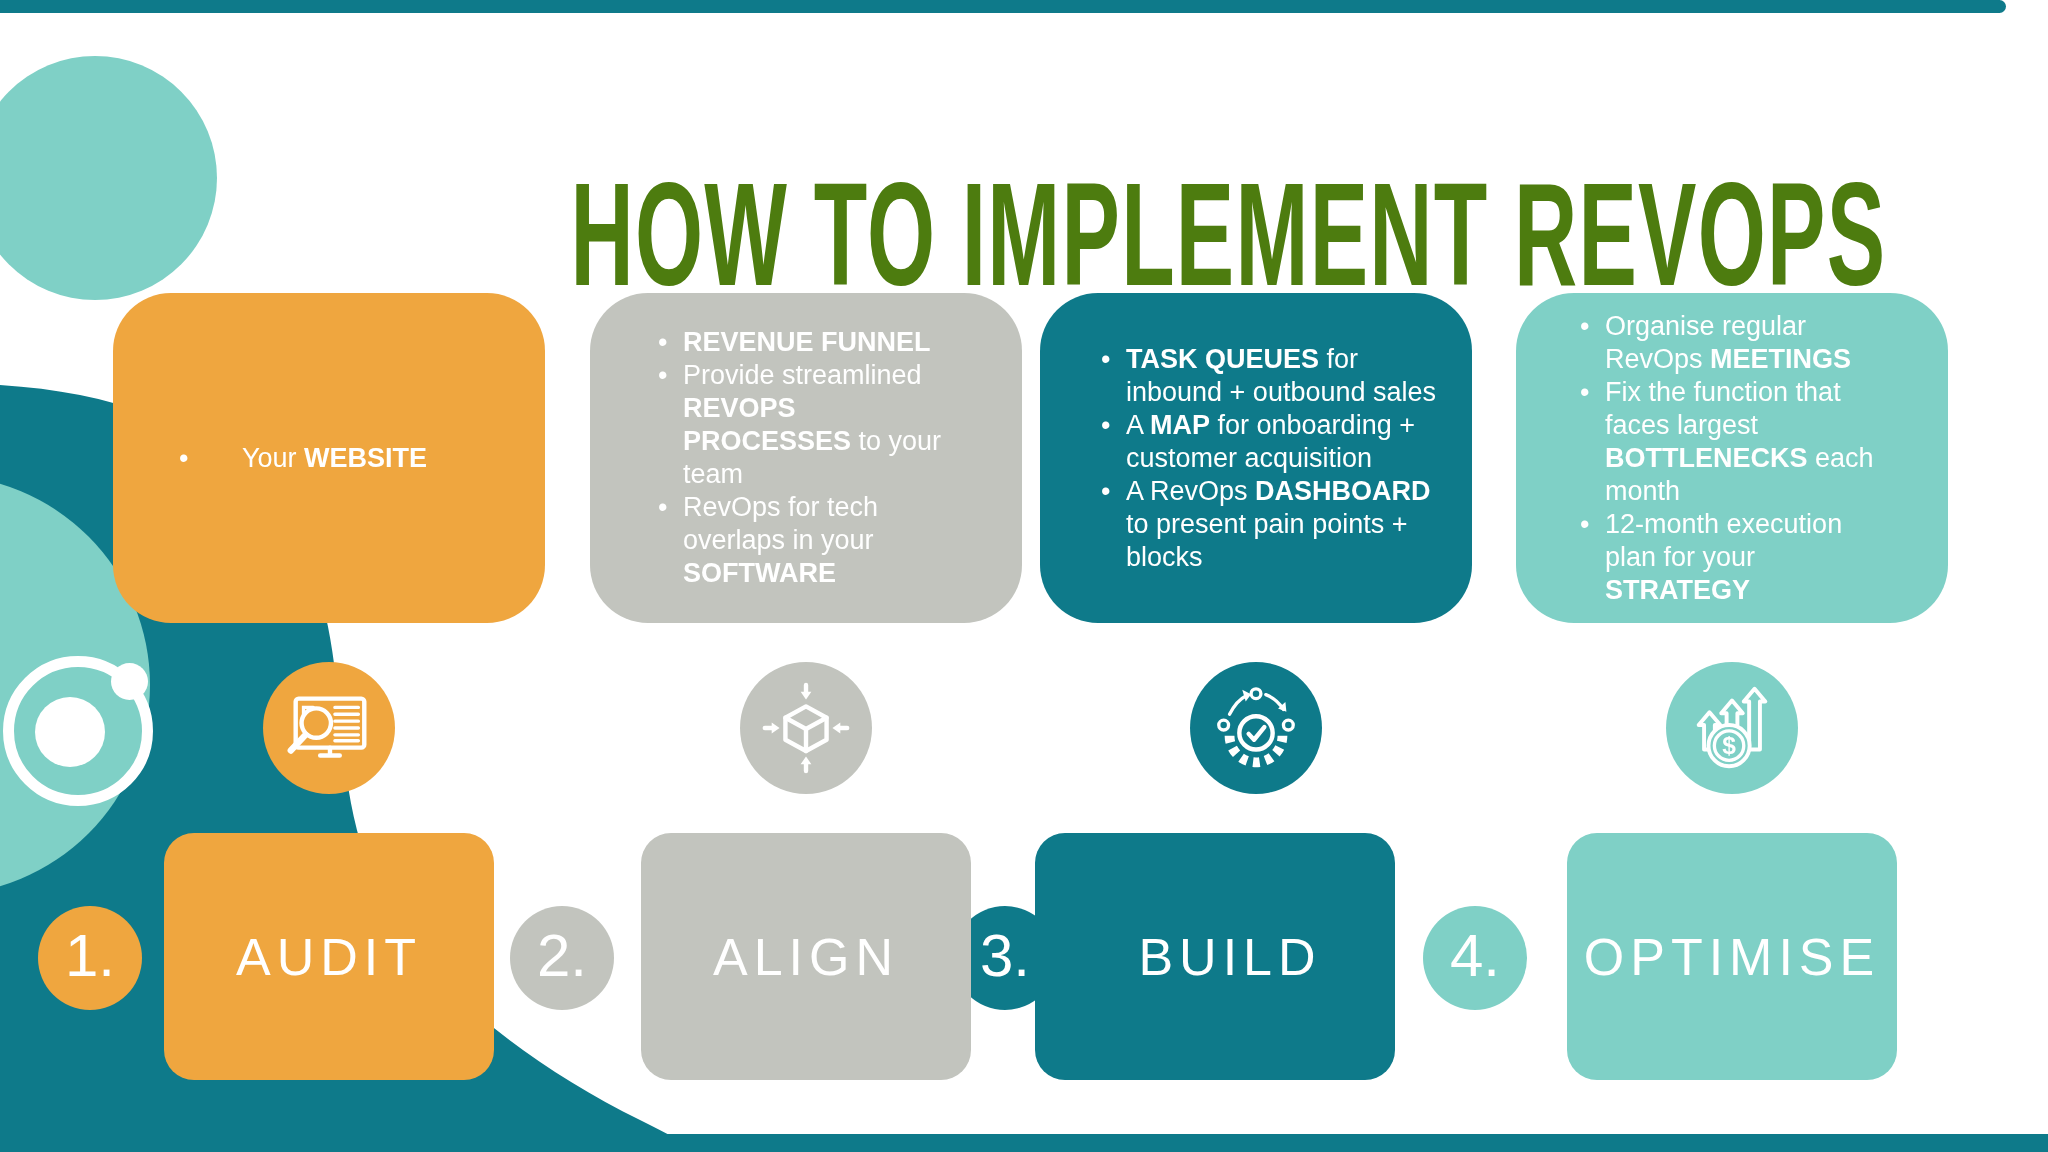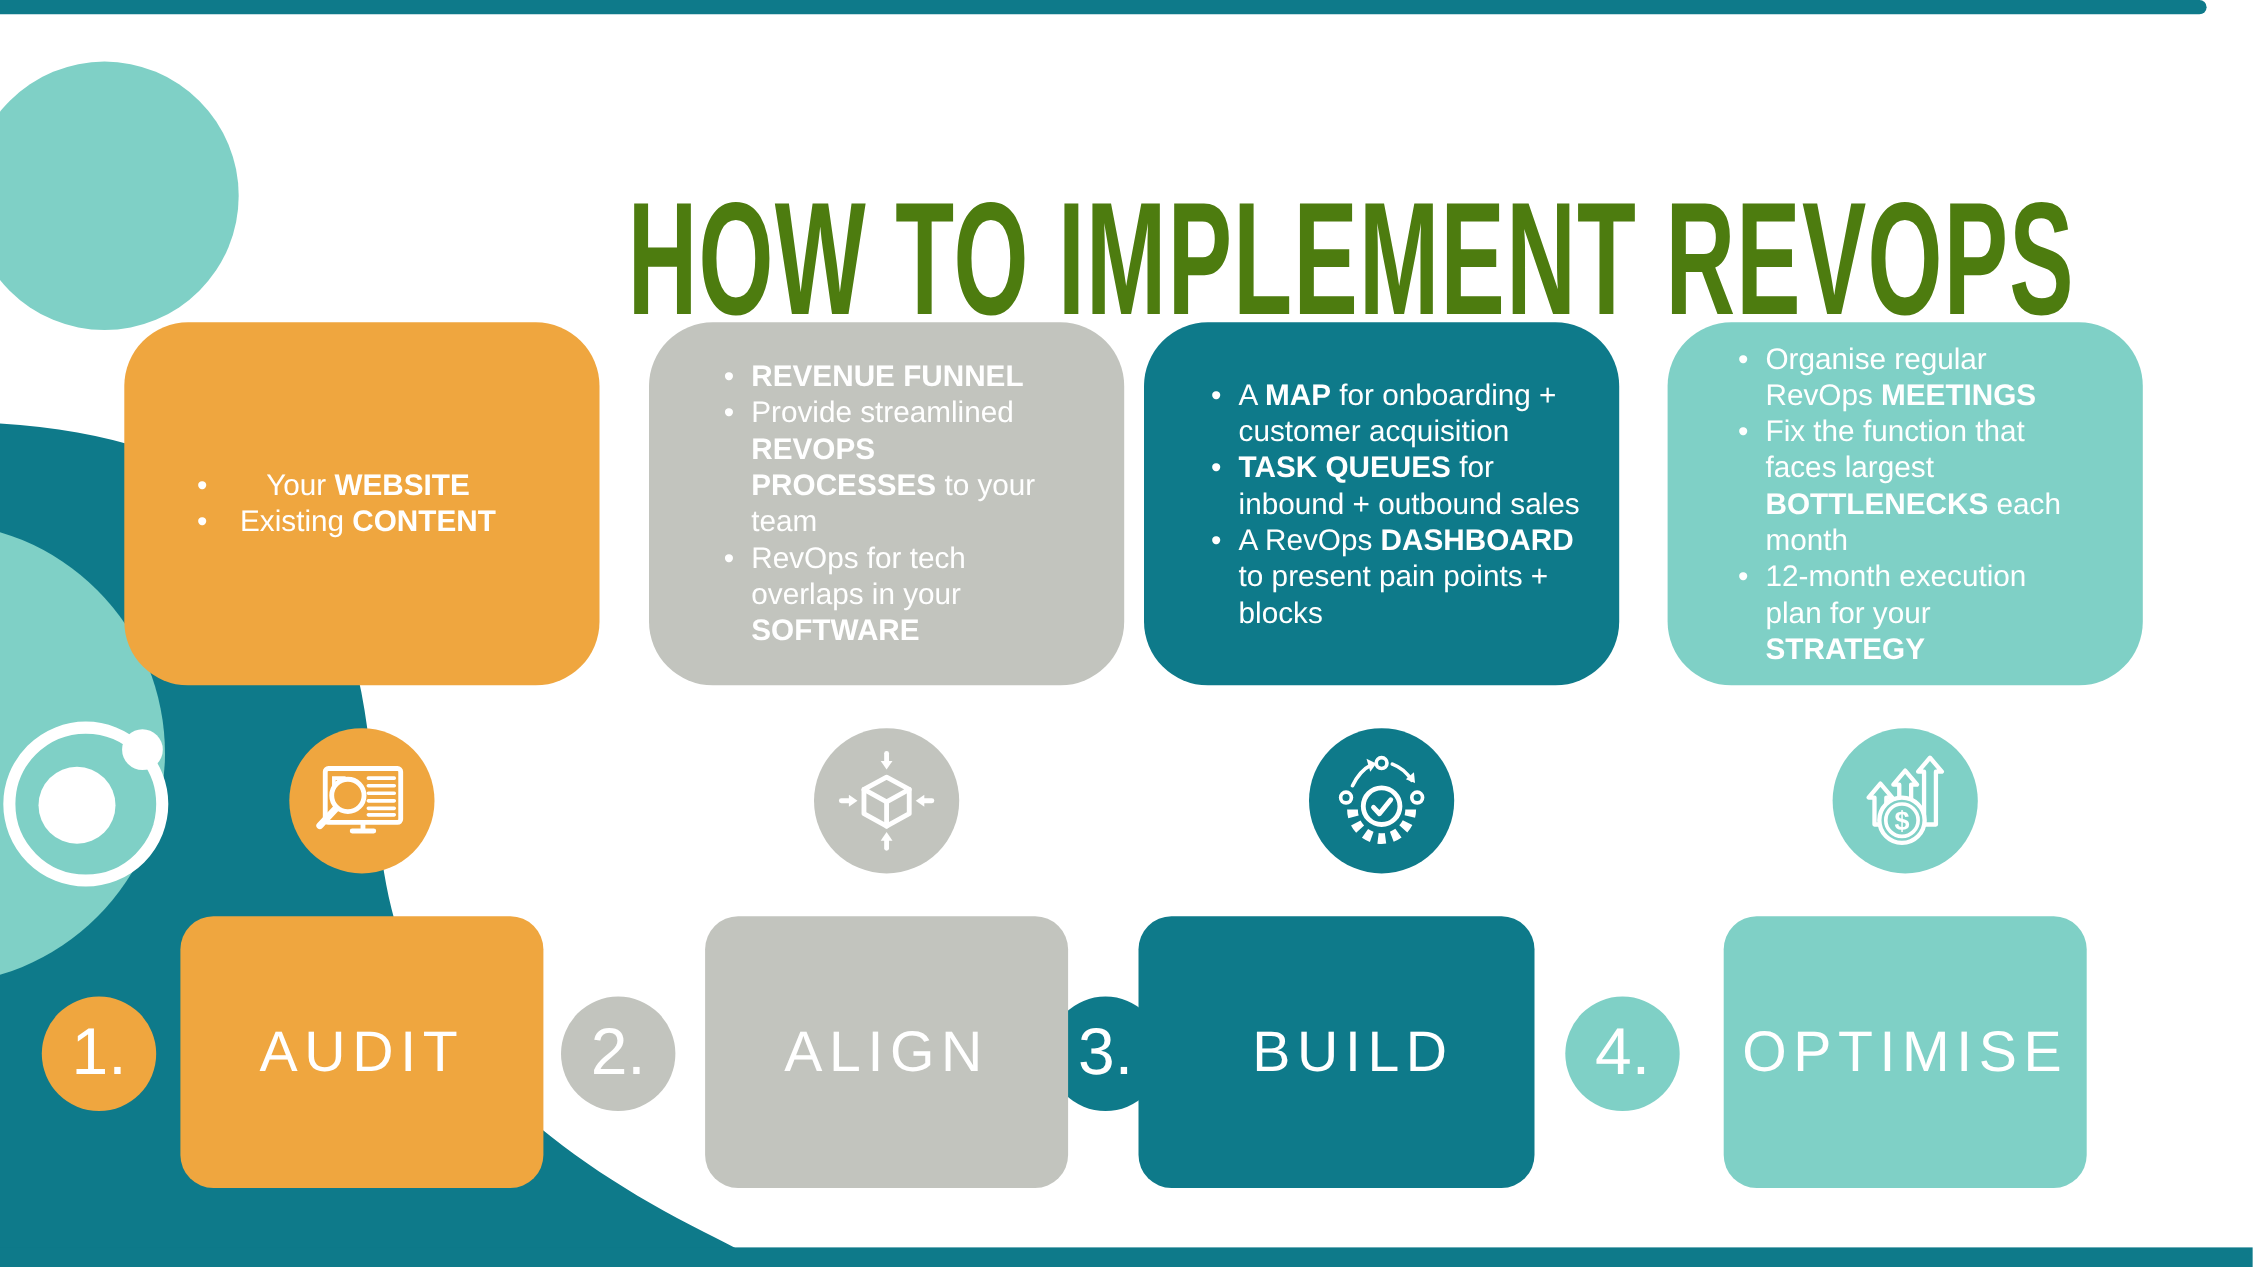--- a/index.html
+++ b/index.html
@@ -81,34 +81,33 @@
   <div class="orbit-ring"></div>
   <div class="orbit-core"></div>
   <div class="orbit-sat"></div>
 </div>
 
 <h1 class="abs title"><span>HOW TO IMPLEMENT REVOPS</span></h1>
 
 <div class="abs card card-1">
   <ul>
       <li><span>Your </span><b>WEBSITE</b></li>
-      <li><span>Existing </span><b>CONTENT</b></li>
     </ul>
 </div>
 <div class="abs card card-2">
   <ul>
       <li><b>REVENUE FUNNEL</b></li>
       <li><span>Provide streamlined </span><b>REVOPS PROCESSES</b><span> to your team</span></li>
       <li><span>RevOps for tech overlaps in your </span><b>SOFTWARE</b></li>
     </ul>
 </div>
 <div class="abs card card-3">
   <ul>
+      <li><b>TASK QUEUES</b><span> for inbound + outbound sales</span></li>
       <li><span>A </span><b>MAP</b><span> for onboarding + customer acquisition</span></li>
-      <li><b>TASK QUEUES</b><span> for inbound + outbound sales</span></li>
       <li><span>A RevOps </span><b>DASHBOARD</b><span> to present pain points + blocks</span></li>
     </ul>
 </div>
 <div class="abs card card-4">
   <ul>
       <li><span>Organise regular RevOps </span><b>MEETINGS</b></li>
       <li><span>Fix the function that faces largest </span><b>BOTTLENECKS</b><span> each month</span></li>
       <li><span>12-month execution plan for your </span><b>STRATEGY</b></li>
     </ul>
 </div>

